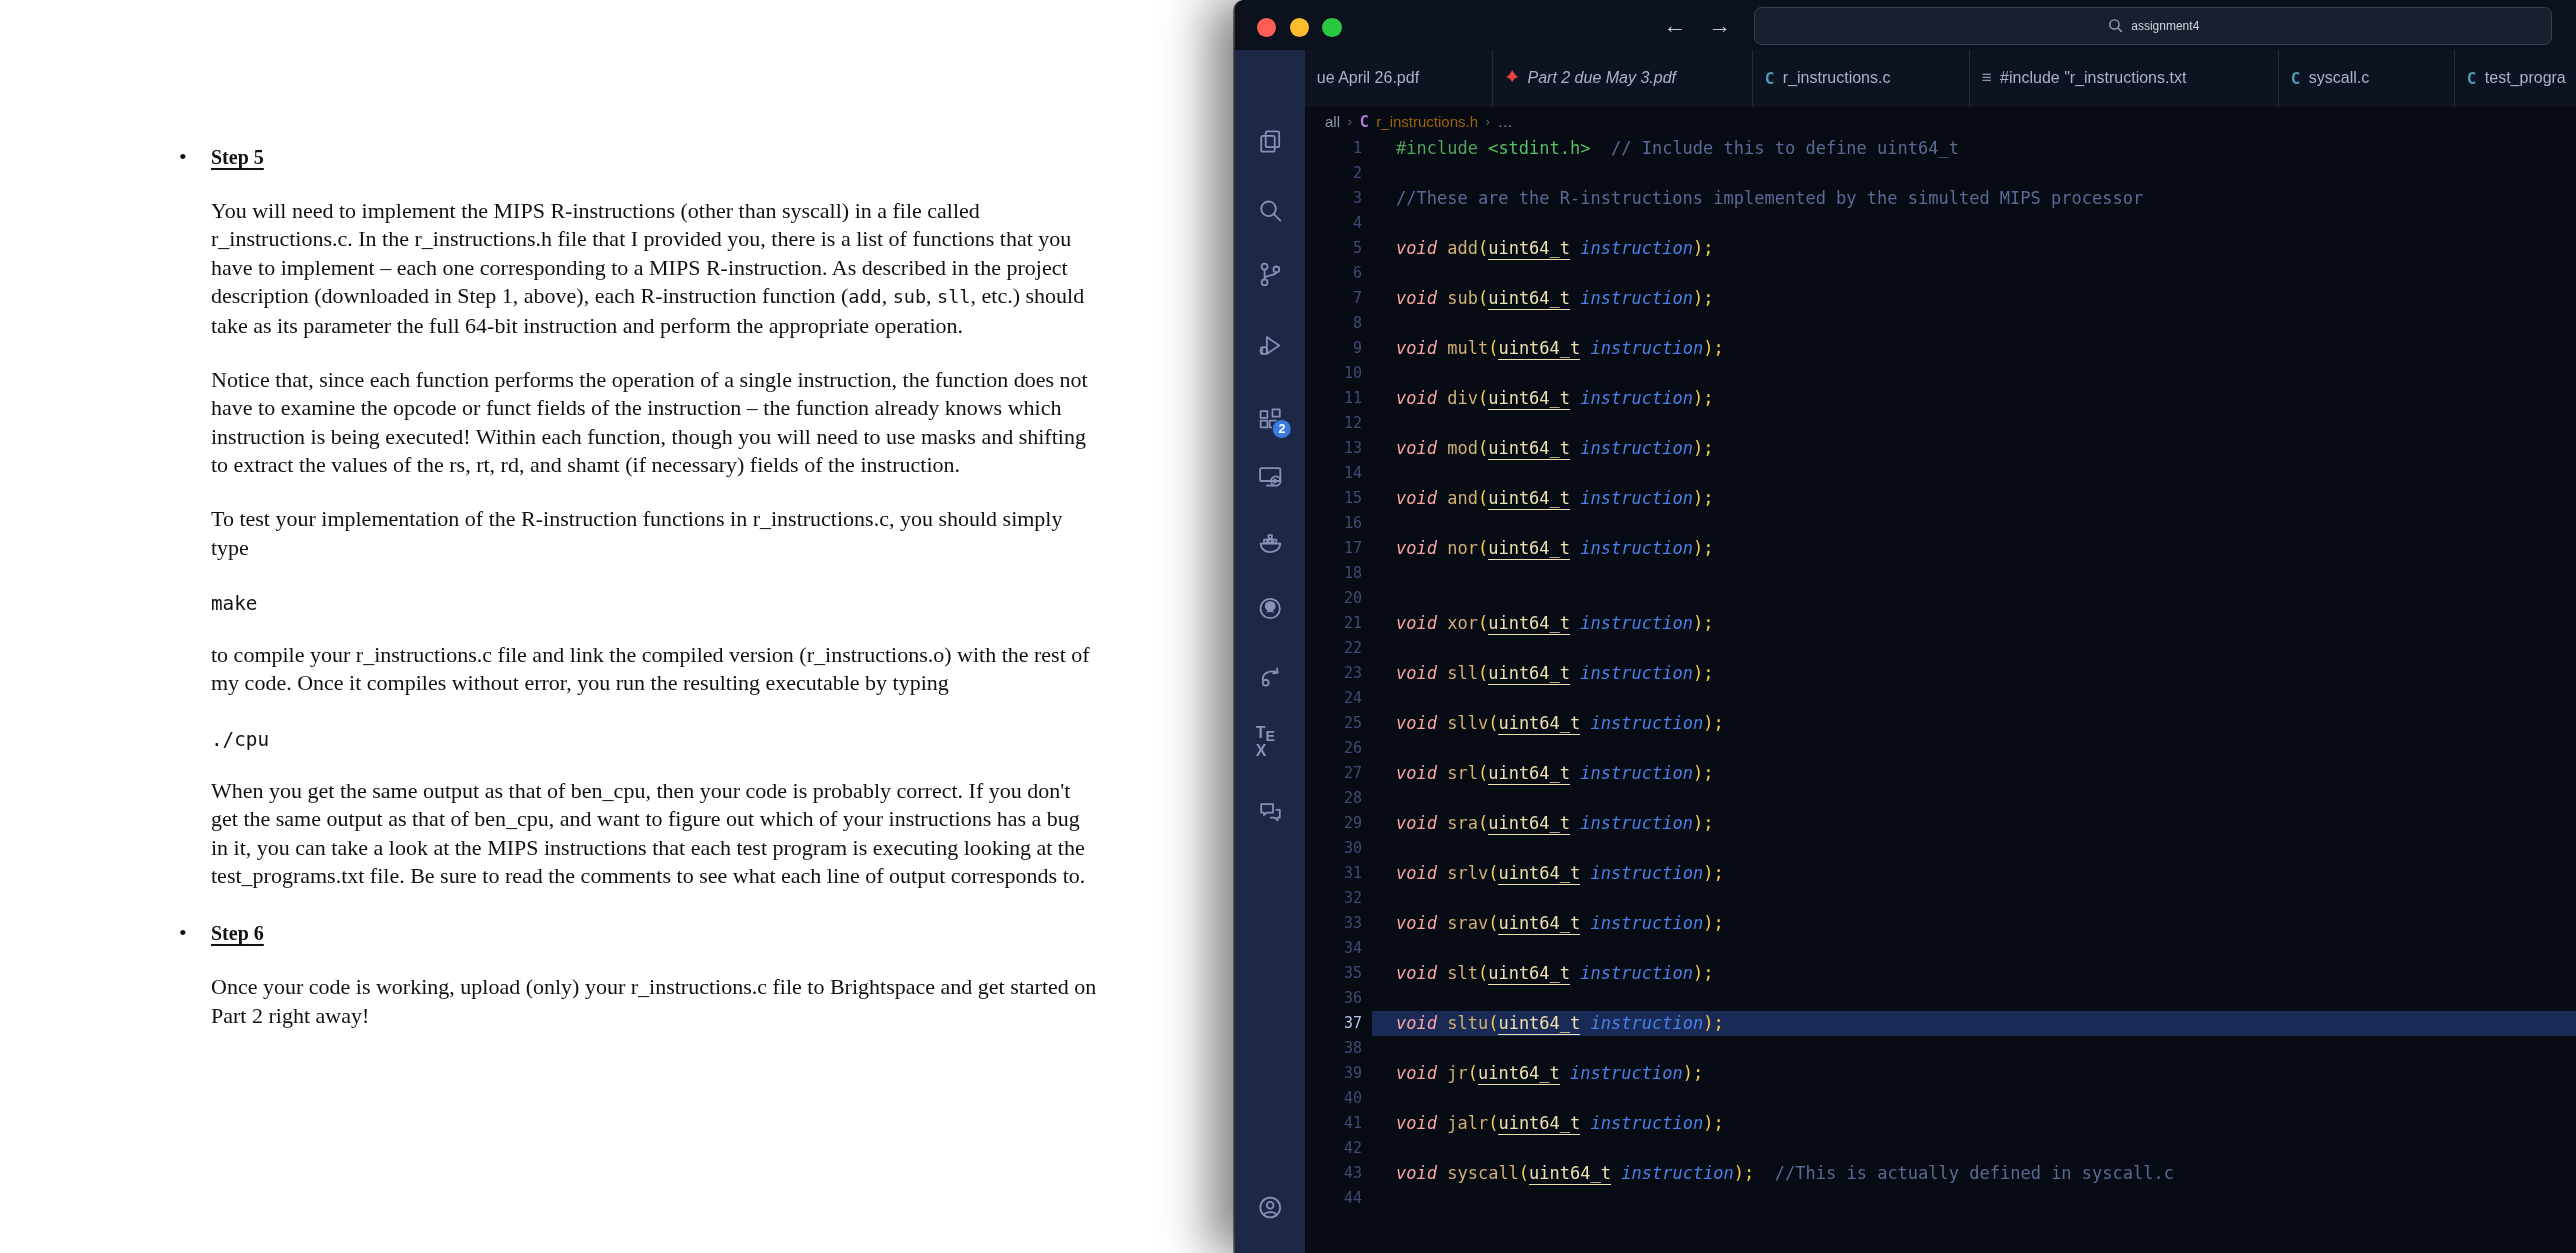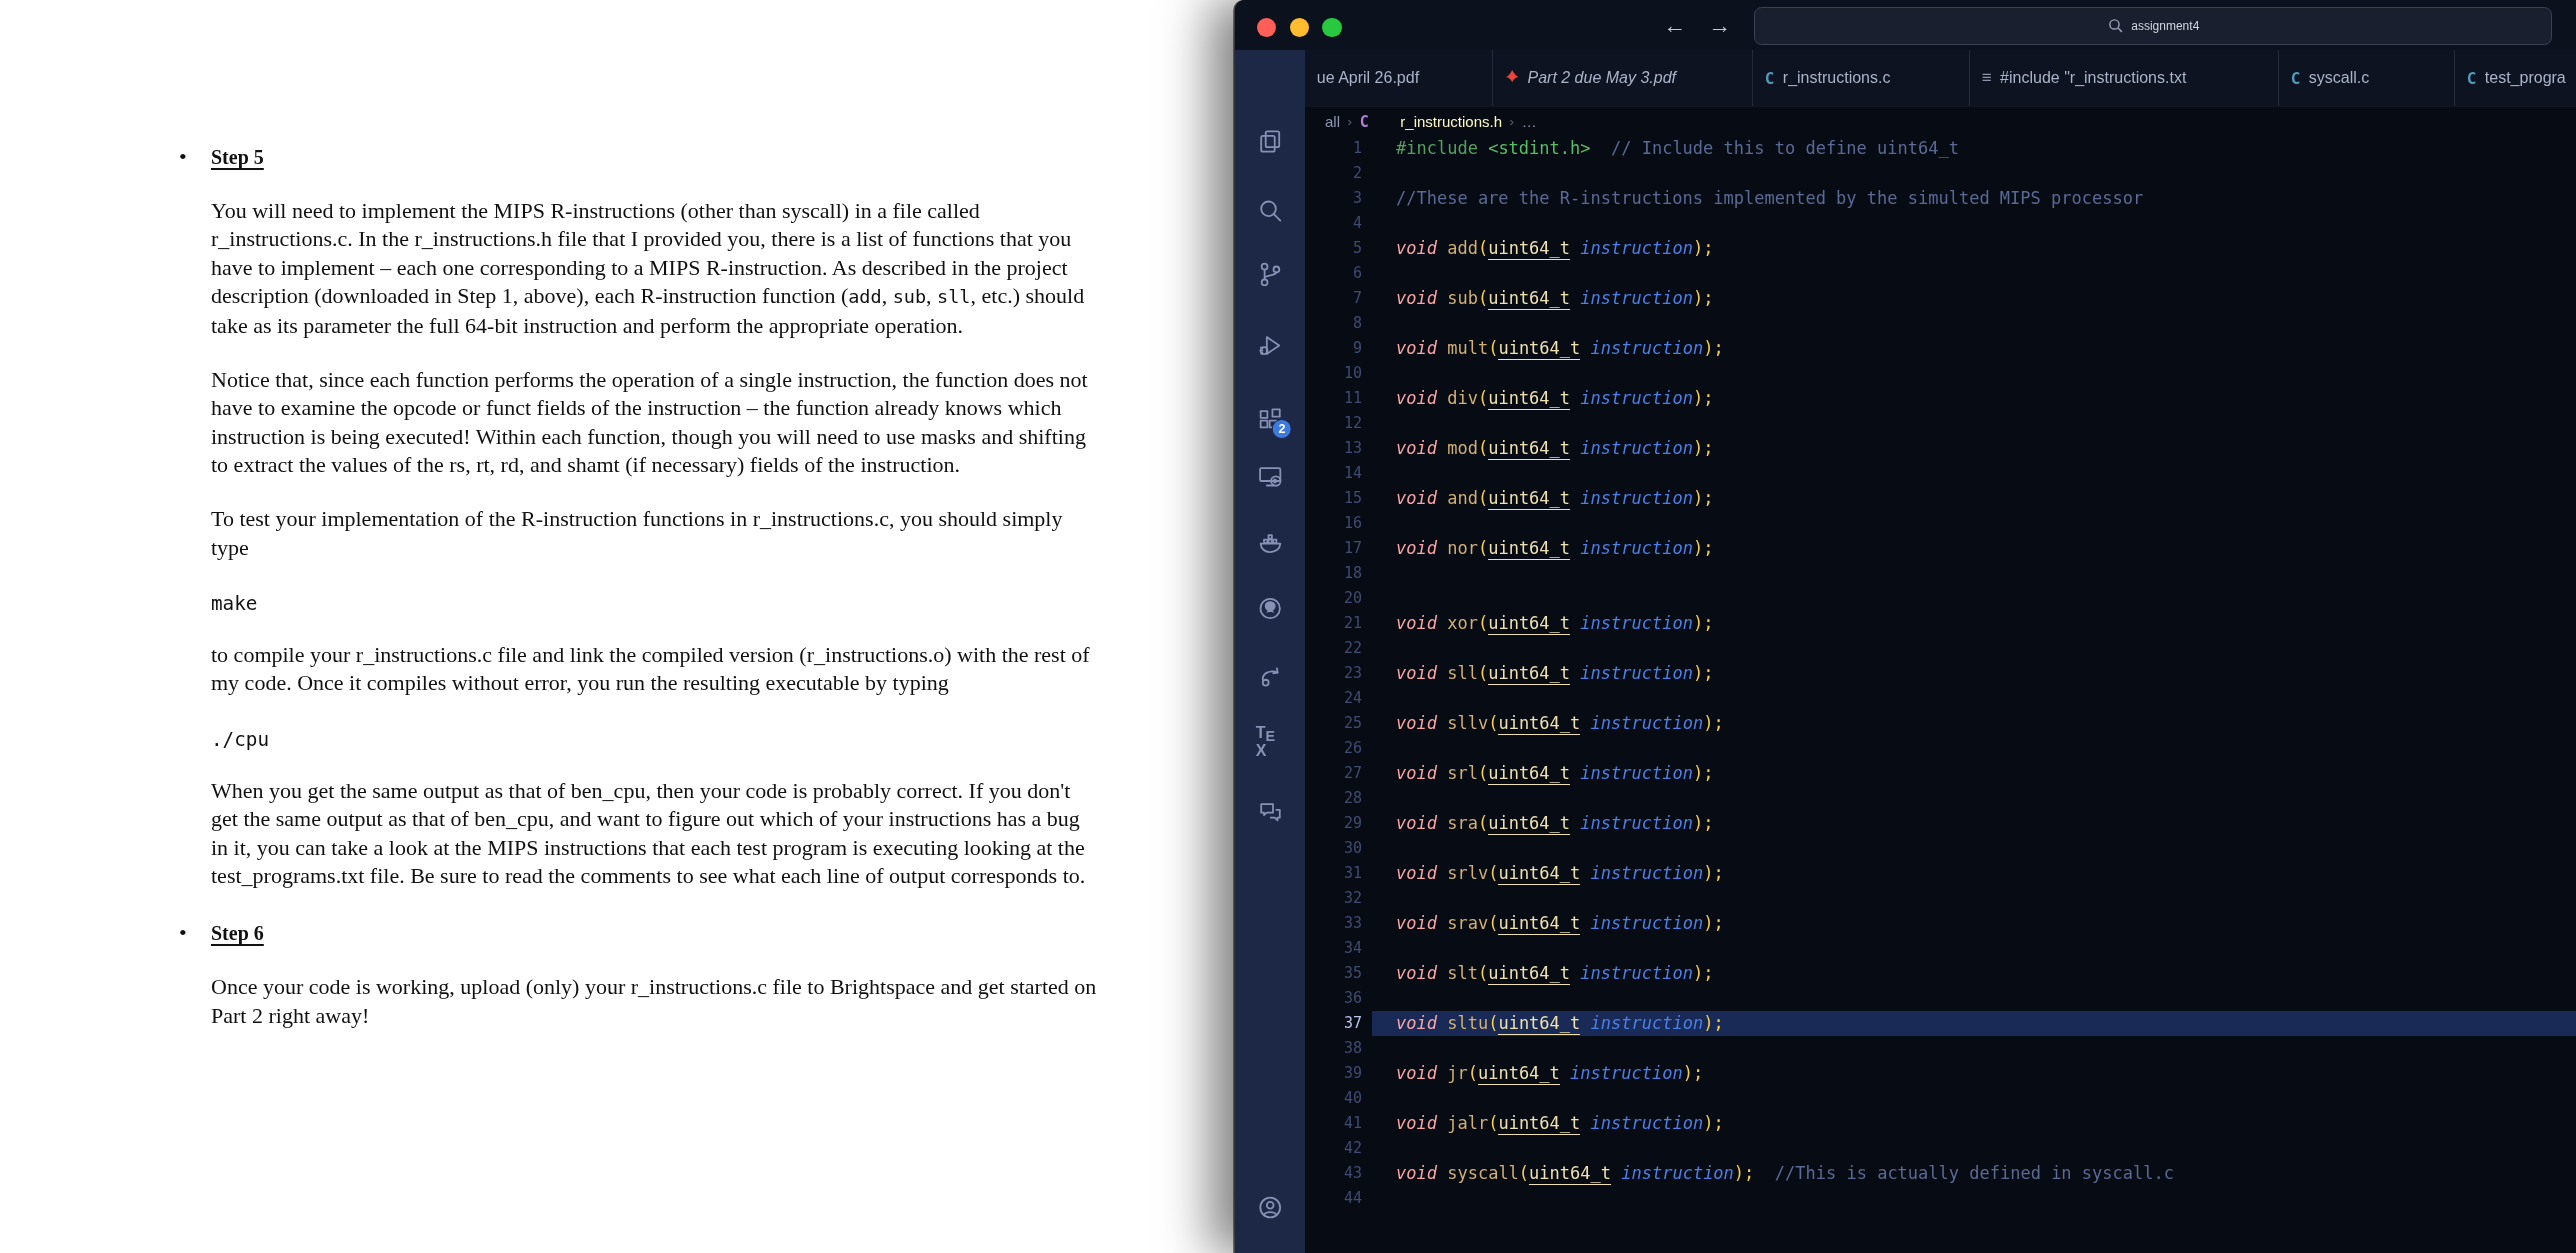--- a/index.html
+++ b/index.html
@@ -53,21 +53,21 @@
   .act-badge{position:absolute;right:-7.6px;bottom:-5.9px;min-width:20px;height:20px;border-radius:10px;
              color:#fff;font-size:12.6px;font-weight:bold;display:flex;align-items:center;
              justify-content:center;border:1.7px solid #1d2746;box-sizing:border-box;}
   .texticon{font-size:16px;font-weight:bold;letter-spacing:0;}
   .texticon .low{display:inline-block;transform:translateY(3.4px);font-size:14.3px;}
 
   .breadcrumb{position:absolute;left:70px;top:107px;right:0;height:29px;background:#070b14;
               display:flex;align-items:center;gap:7.6px;padding-left:20px;font-size:15px;color:#8d97b0;}
   .breadcrumb .sep{color:#5a6379;font-size:13.4px;}
   .breadcrumb .cicon{color:#b57edb;font-weight:bold;font-family:"DejaVu Sans Mono",monospace;font-size:15px;}
-  .breadcrumb .file{color:#fef9c3;margin-left:24px;}
+  .breadcrumb .file{color:#a16207;}
 
   .codearea{position:absolute;left:70px;top:136px;right:0;bottom:0;background:#070b14;
             font-family:"DejaVu Sans Mono",monospace;font-size:17px;}
   .cl{display:flex;height:25px;line-height:25px;position:relative;}
   .cl .ln{width:67px;flex:none;text-align:right;padding-right:10px;box-sizing:border-box;
           color:#3f4c73;font-size:15px;}
   .cl .ct{flex:1;padding-left:24px;white-space:pre;}
   .cl.cur .ct{background:#1a2a57;}
   .cl.cur .ln{color:#b9c4e8;}
   .tok-pp{color:#55a15f;}

